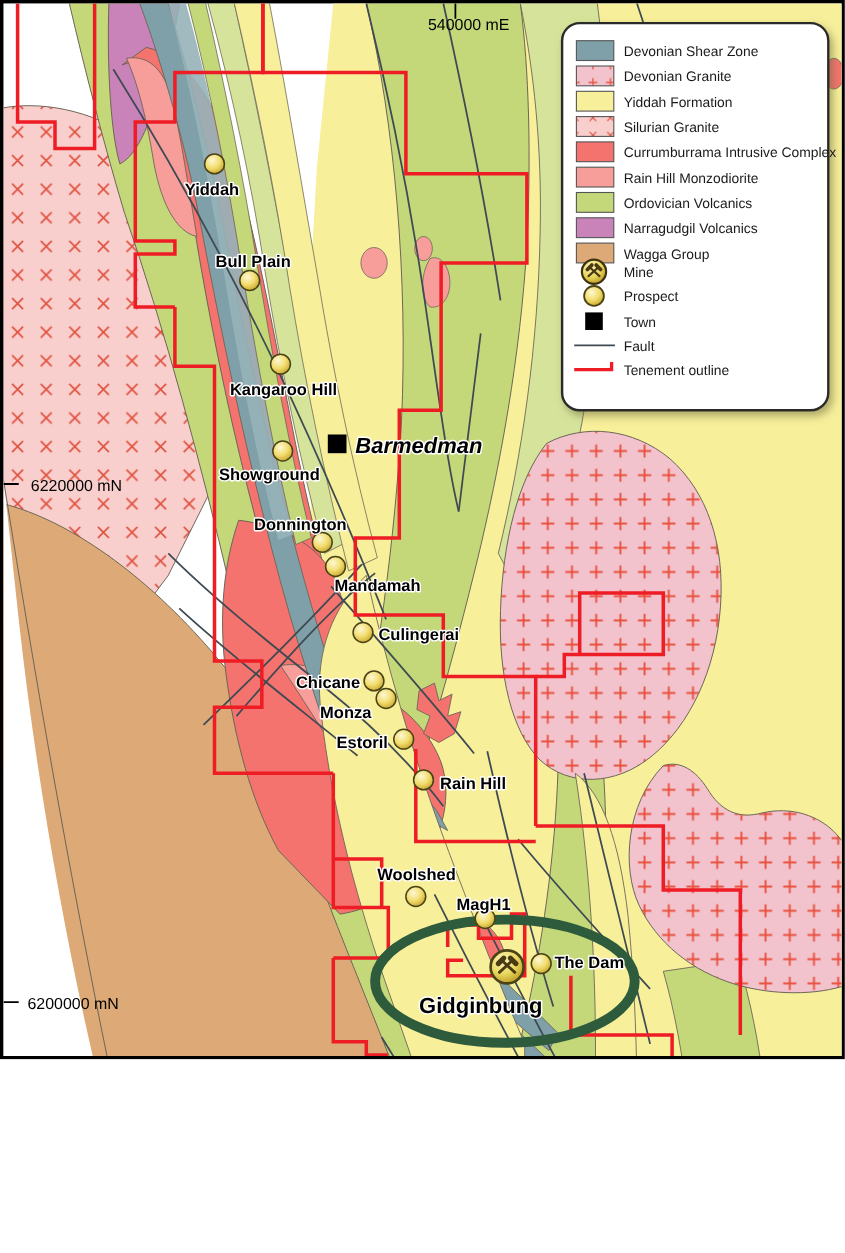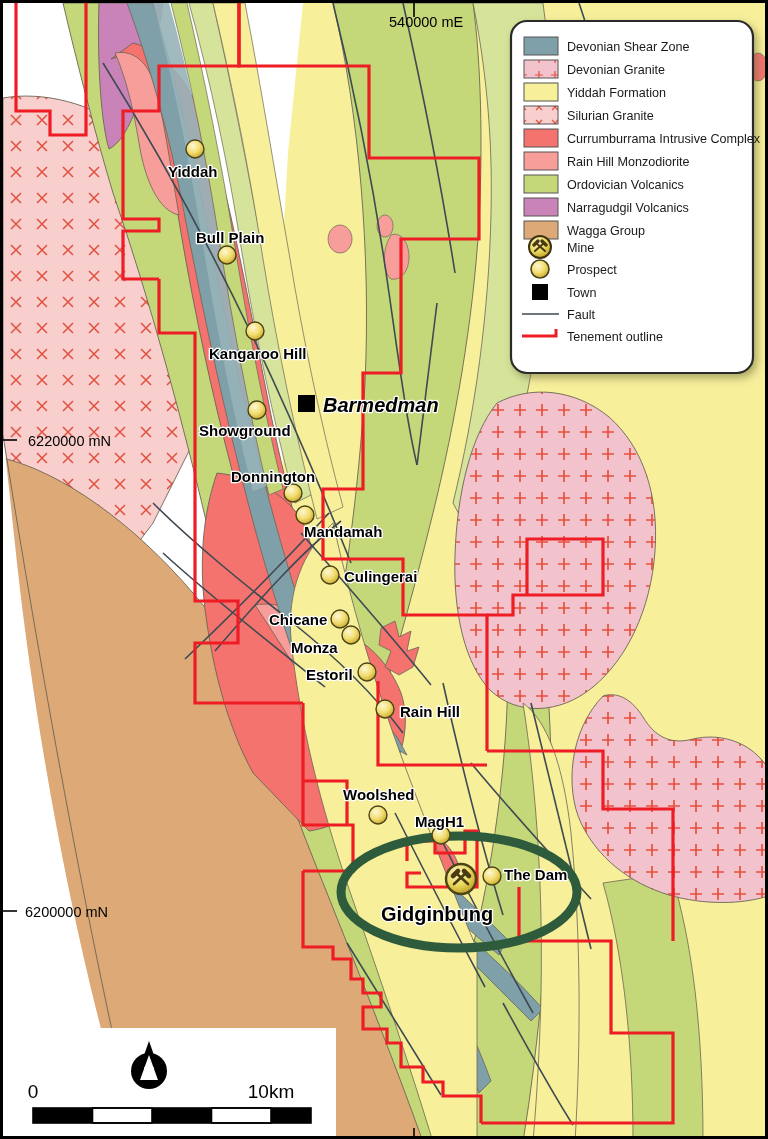--- a/index.html
+++ b/index.html
@@ -5,21 +5,21 @@
 <style>
   html, body {
     margin: 0;
     padding: 0;
     background: #ffffff;
     font-family: "Liberation Sans", sans-serif;
   }
   #page {
     position: relative;
     width: 768px;
-    height: 1139px;
+    height: 963px;
     overflow: hidden;
     background: #737373;
     border: 3px solid #000000;
     box-sizing: border-box;
   }
   #map-svg {
     position: absolute;
     top: 0;
     left: 0;
     width: 768px;

